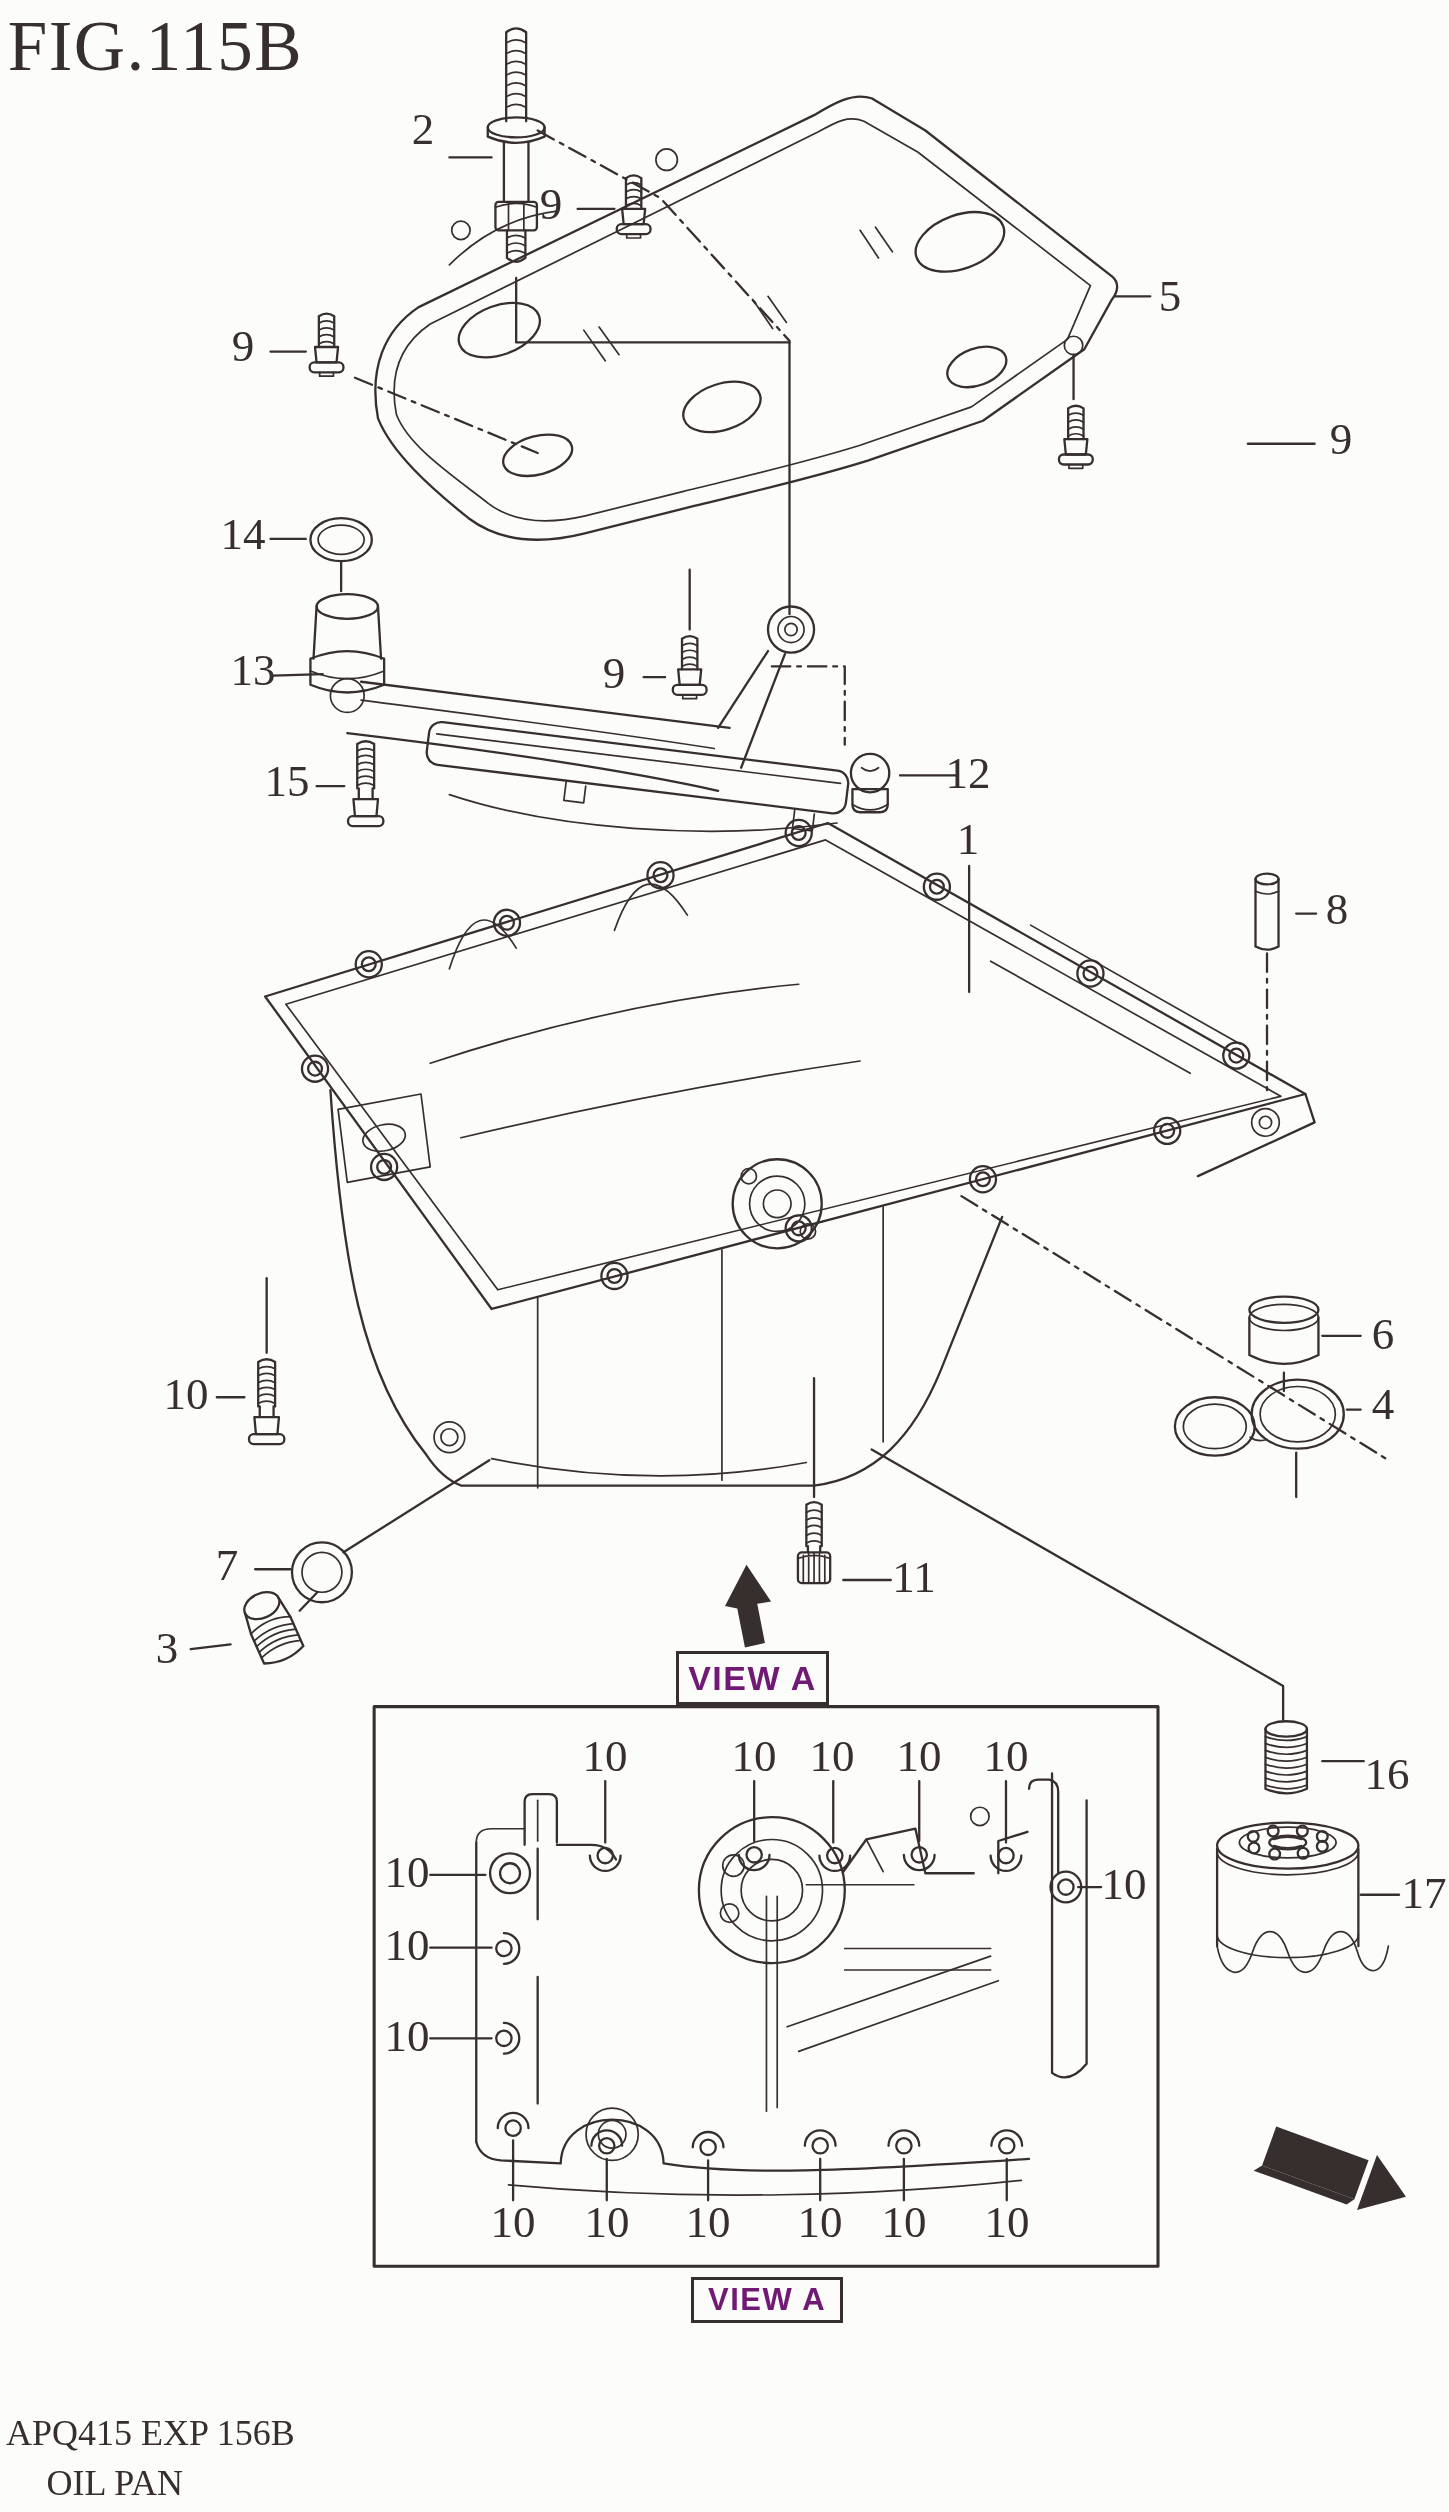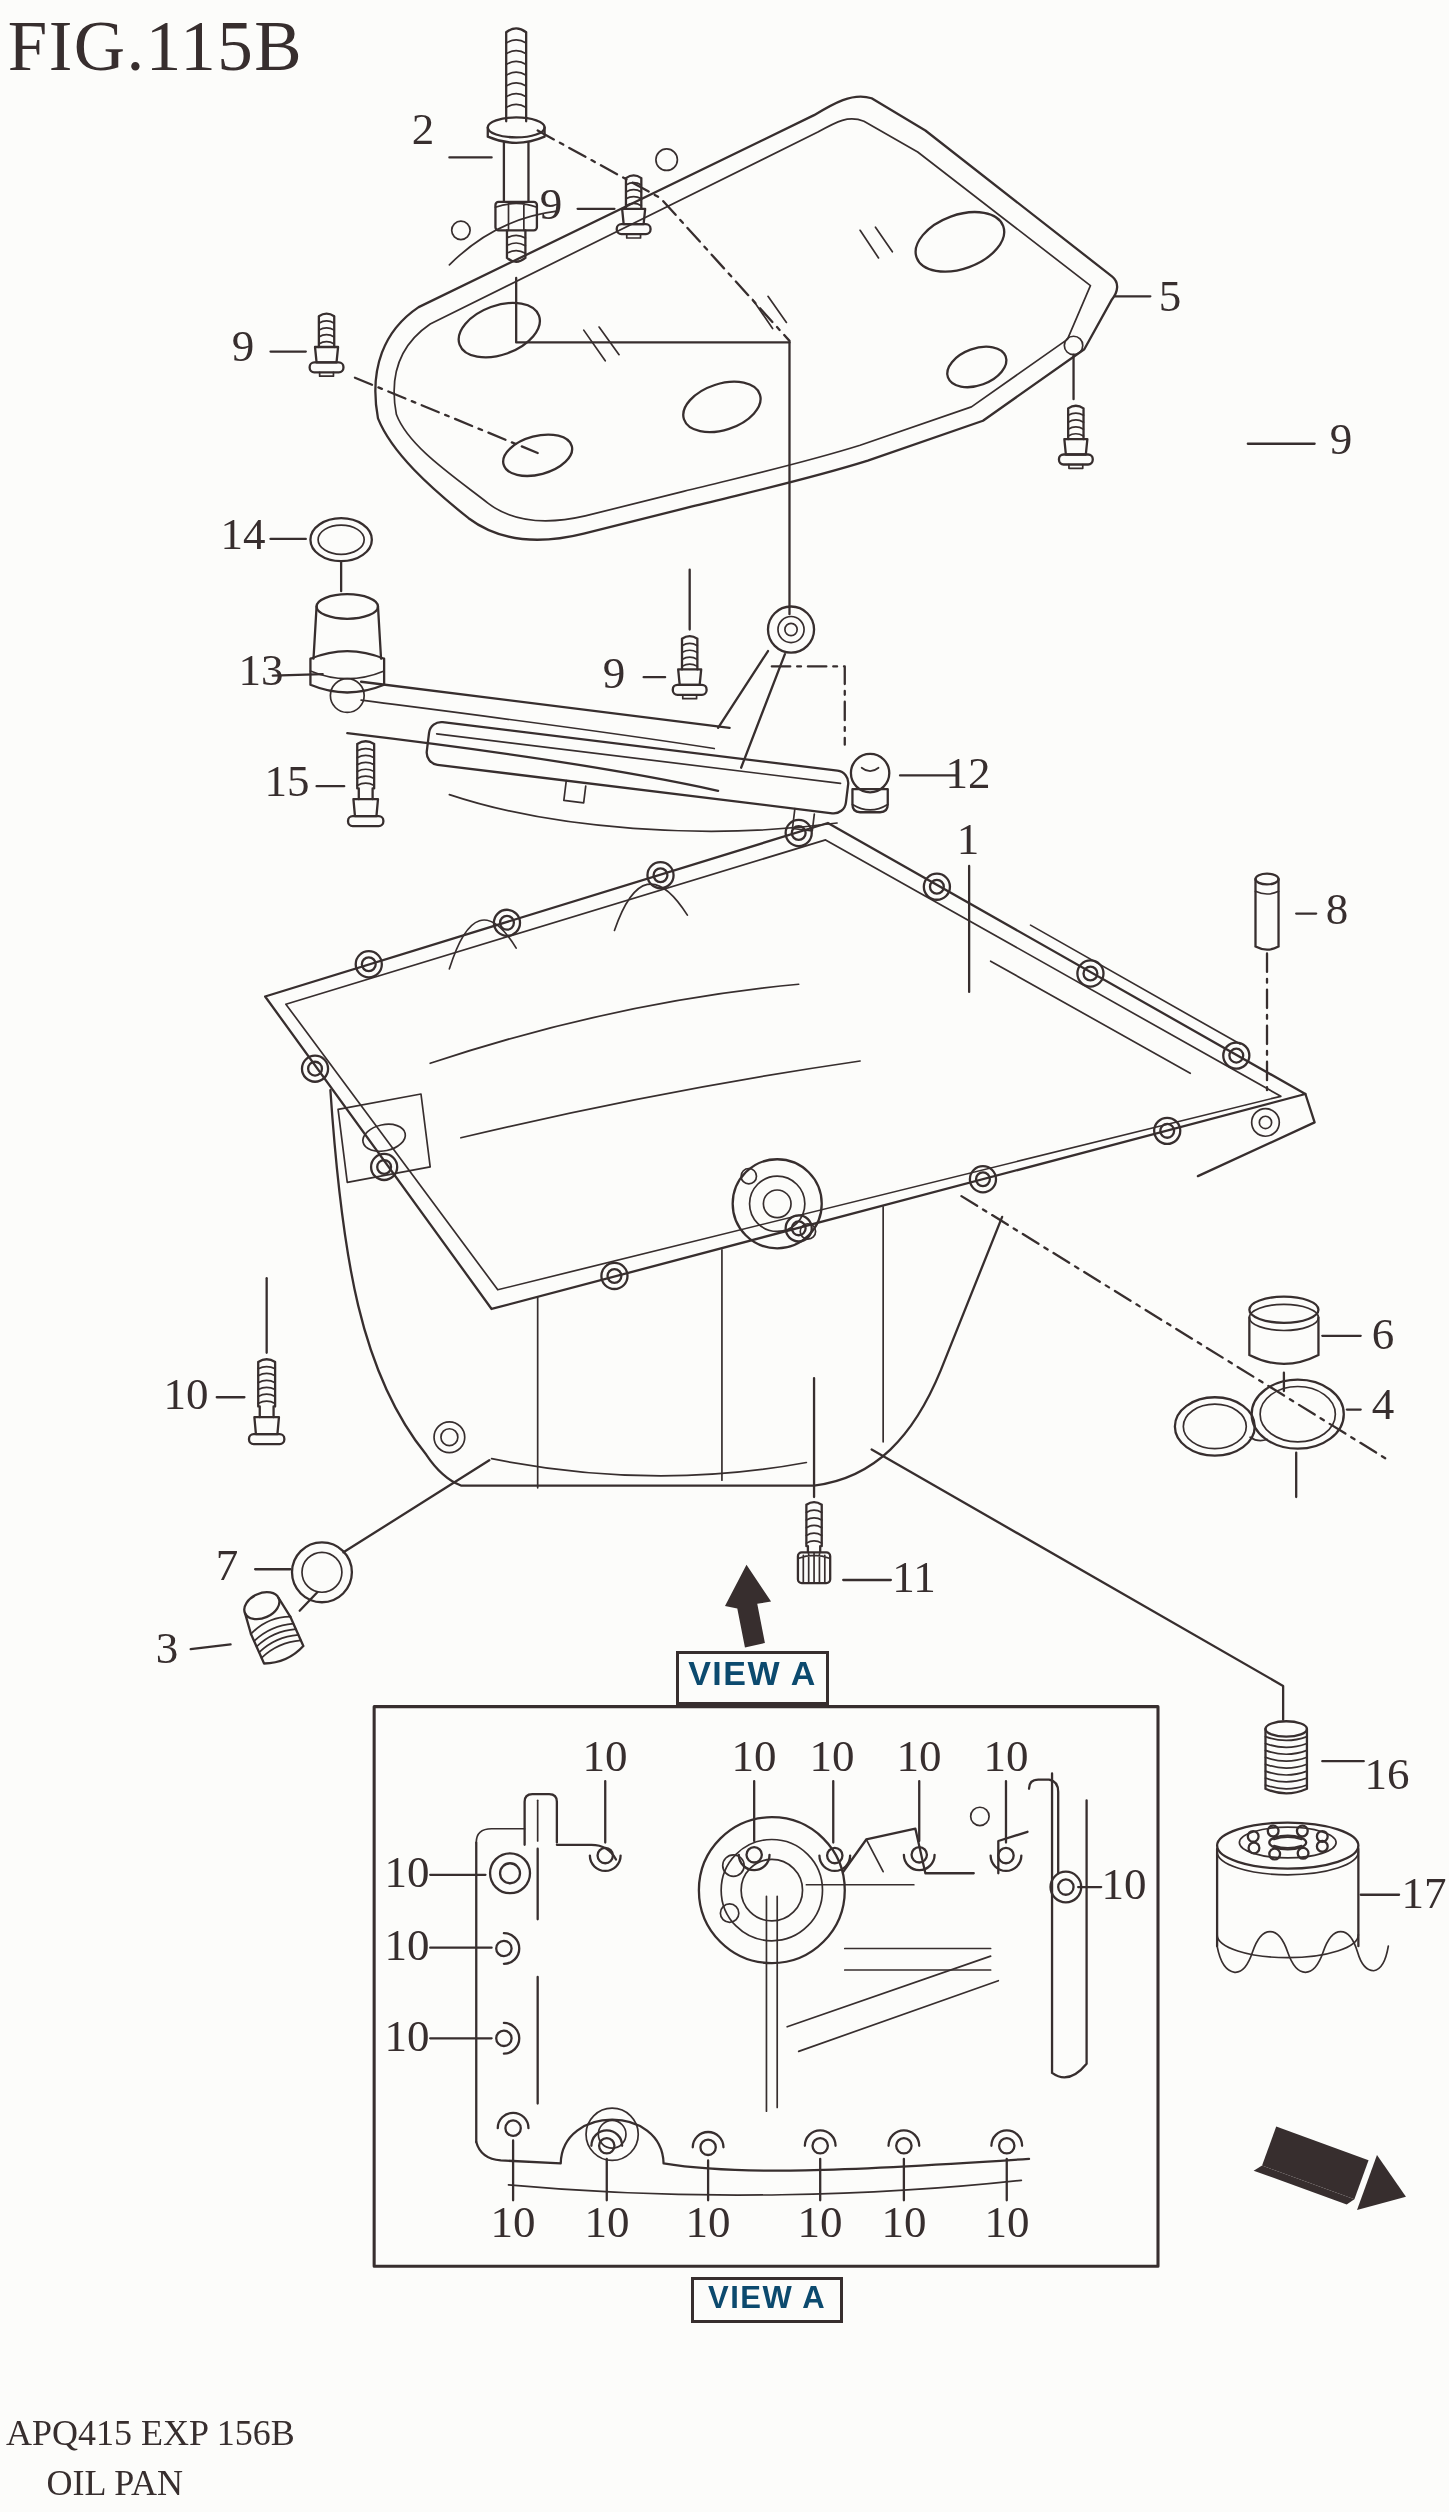--- a/index.html
+++ b/index.html
@@ -18,23 +18,23 @@
   svg.art .thick{stroke-width:4;}
   svg.art .dashdot{stroke-width:2.2;stroke-dasharray:24 9 5 9;}
   svg.art .fill{fill:#372e2e;stroke:none;}
   svg.art text{stroke:none;}
   .callout{
     position:absolute;transform:translate(-50%,-55%);
     font-size:45px;line-height:1;color:#372e2e;white-space:nowrap;
   }
   .viewa-box{
     position:absolute;border:3.8px solid #372e2e;background:#fcfcfa;
-    display:flex;justify-content:center;
+    display:flex;align-items:center;justify-content:center;
     font-family:"Liberation Sans", sans-serif;font-weight:bold;
-    color:#0c4a6e;letter-spacing:1.5px;
+    color:#701a75;letter-spacing:1.5px;
   }
   .viewa-1{left:676px;top:1651px;width:147px;height:48px;font-size:34px;}
   .viewa-2{left:691px;top:2277px;width:146px;height:40px;font-size:31px;border-width:3.1px;}
   .footer-code{position:absolute;left:6.1px;top:2412px;font-size:36px;}
   .footer-name{position:absolute;left:4.6px;top:2462px;font-size:36px;margin-left:42px;}
 </style>
 </head>
 <body>
 
 <div class="page">
@@ -367,21 +367,21 @@
     </g>
   </svg>
 
   <div id="callout-layer">
       <span class="callout" style="left: 423px; top: 132px;">2</span>
       <span class="callout" style="left: 551px; top: 207px;">9</span>
       <span class="callout" style="left: 243px; top: 349px;">9</span>
       <span class="callout" style="left: 1170px; top: 299px;">5</span>
       <span class="callout" style="left: 1341px; top: 442px;">9</span>
       <span class="callout" style="left: 243px; top: 537px;">14</span>
-      <span class="callout" style="left: 261px; top: 673px;">13</span>
+      <span class="callout" style="left: 253px; top: 673px;">13</span>
       <span class="callout" style="left: 614px; top: 676px;">9</span>
       <span class="callout" style="left: 287px; top: 784px;">15</span>
       <span class="callout" style="left: 968px; top: 776px;">12</span>
       <span class="callout" style="left: 968px; top: 842px;">1</span>
       <span class="callout" style="left: 1337px; top: 912px;">8</span>
       <span class="callout" style="left: 1383px; top: 1337px;">6</span>
       <span class="callout" style="left: 1383px; top: 1407px;">4</span>
       <span class="callout" style="left: 186px; top: 1397px;">10</span>
       <span class="callout" style="left: 227px; top: 1568px;">7</span>
       <span class="callout" style="left: 167px; top: 1651px;">3</span>

